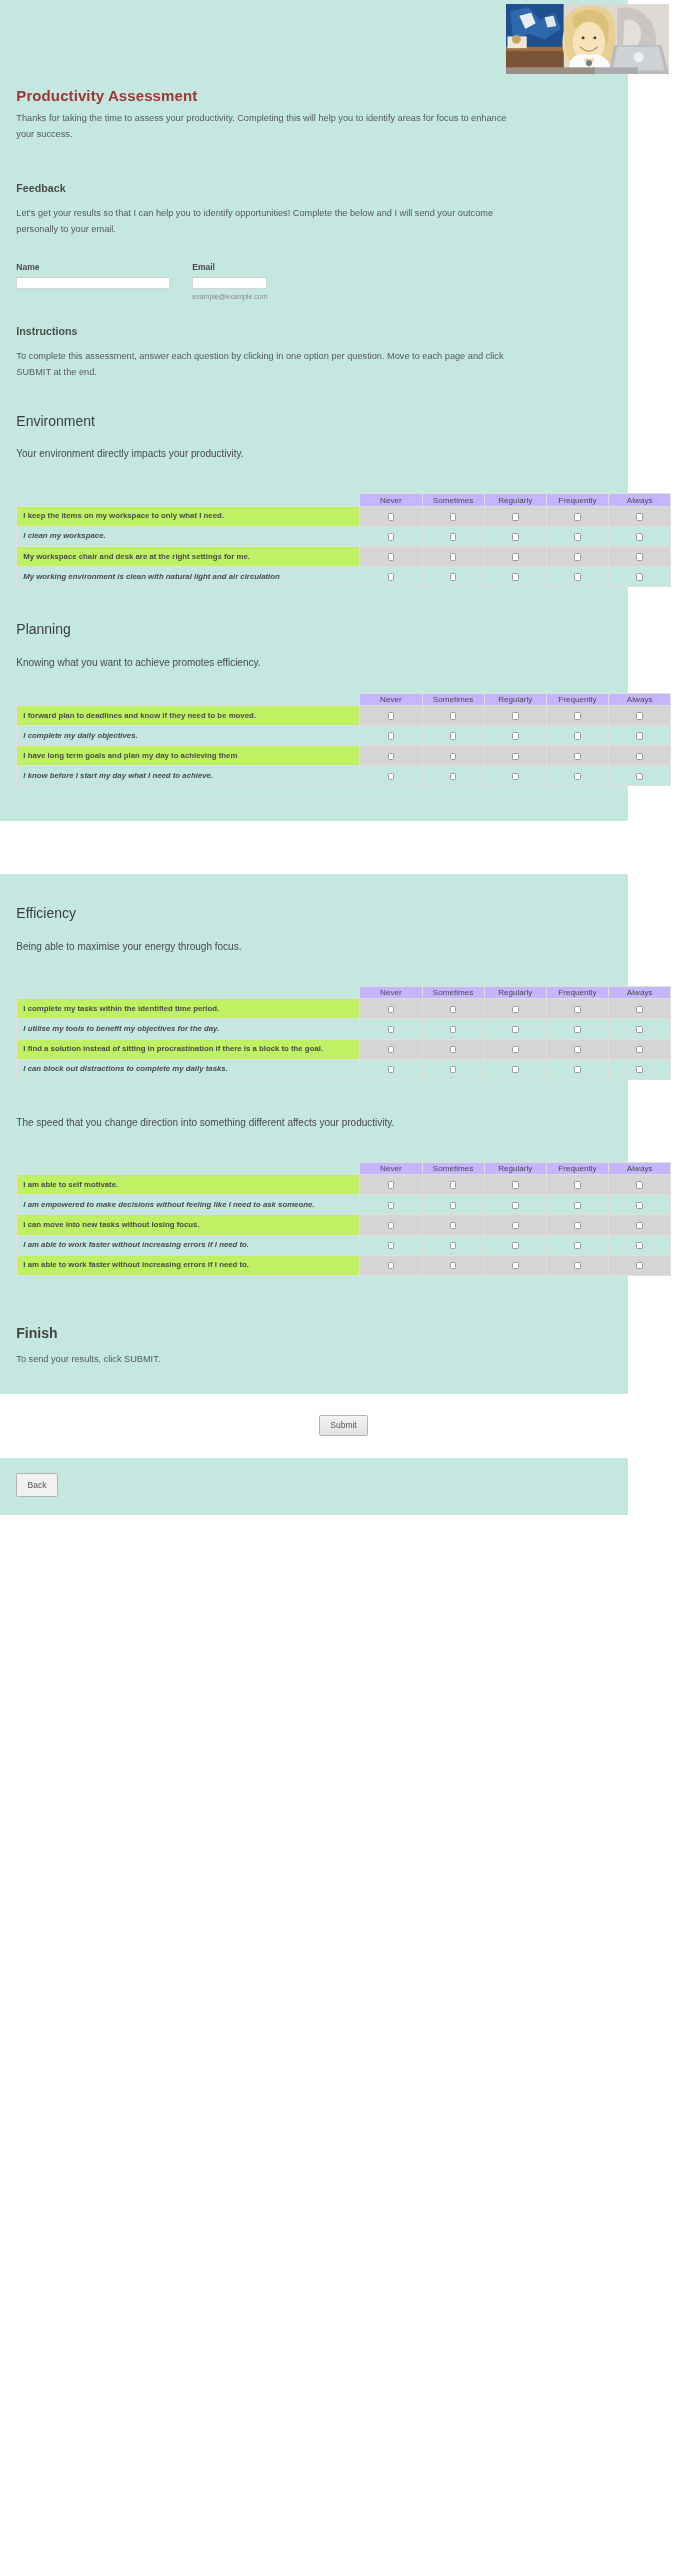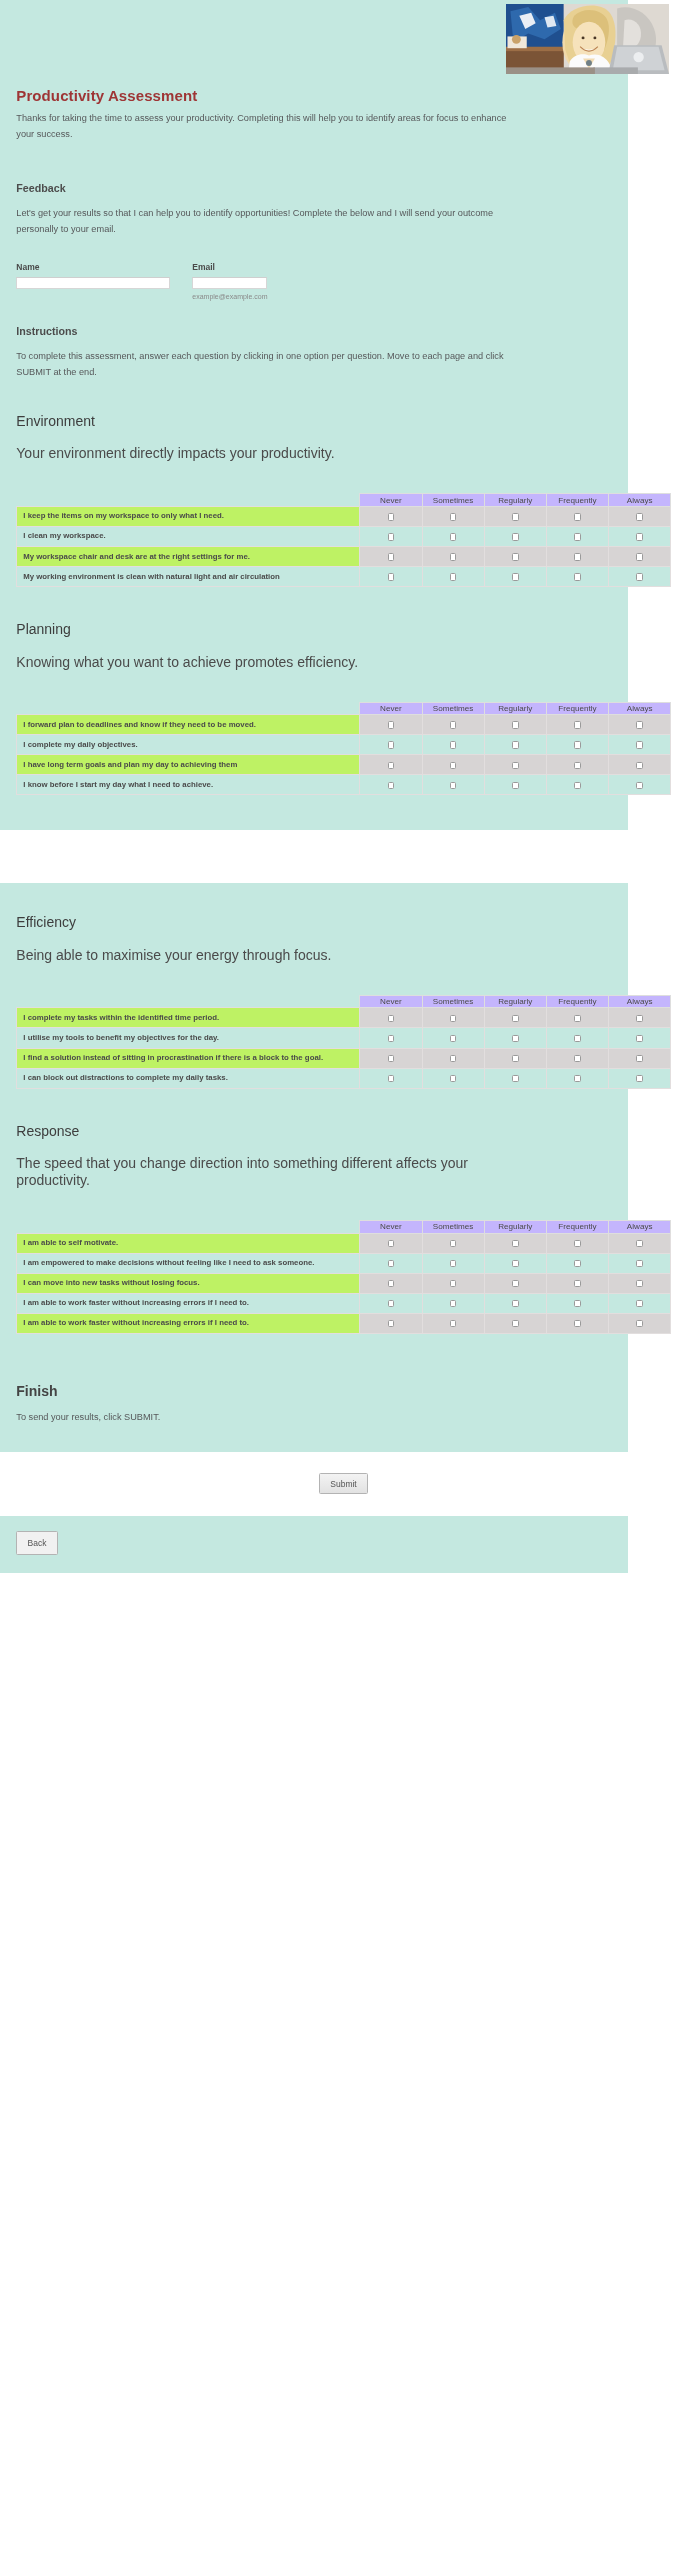--- a/index.html
+++ b/index.html
@@ -48,21 +48,21 @@
     color: #4c4c4c;
     margin: 0 0 12px 0;
   }
   h2.big-head {
     font-size: 14px;
     font-weight: normal;
     color: #3d3d3d;
     margin: 0 0 16.3px 0;
   }
   p.section-sub {
-    font-size: 14px;
+    font-size: 10px;
     line-height: 17px;
     color: #4a4a4a;
     margin: 0;
     max-width: 517px;
   }
   h2.finish-head {
     font-size: 14px;
     font-weight: bold;
     color: #444;
     margin: 0 0 13.3px 0;
@@ -136,21 +136,21 @@
   }
   table.matrix tbody td.cell {
     border: 0.7px solid #e2dede;
     text-align: center;
     vertical-align: middle;
     padding: 3px 0;
   }
   table.matrix tbody tr.odd td { background: #d7d4d4; }
   table.matrix tbody tr.even td { background: #c4e8e0; }
   table.matrix tbody tr.odd td.qtext { background: #bef264; }
-  table.matrix tbody tr.even td.qtext { background: #c4e8e0; }
+  table.matrix tbody tr.even td.qtext { background: #c4e8e0; font-style: italic; }
 
   .radio-box {
     display: inline-block;
     width: 6.7px;
     height: 7.4px;
     background: #ffffff;
     border: 0.7px solid #9a9a9a;
     border-radius: 1.5px;
     cursor: pointer;
     vertical-align: middle;
@@ -297,21 +297,21 @@
               <td class="cell"><span class="radio-box"></span></td>
               <td class="cell"><span class="radio-box"></span></td>
               <td class="cell"><span class="radio-box"></span></td>
               <td class="cell"><span class="radio-box"></span></td>
             </tr>
           </tbody>
         </table>
       </div>
       <div class="inner" style="padding-top: 34px;">
         <h2 class="big-head">Planning</h2>
-        <p class="section-sub" style="margin-bottom: 31px;">Knowing what you want to achieve promotes efficiency.</p>
+        <p class="section-sub" style="margin-bottom: 22px;">Knowing what you want to achieve promotes efficiency.</p>
         <table class="matrix">
           <colgroup>
             <col class="qcol">
             <col class="opt">
             <col class="opt">
             <col class="opt">
             <col class="opt">
             <col class="opt">
           </colgroup>
           <thead>
@@ -423,21 +423,20 @@
               <td class="cell"><span class="radio-box"></span></td>
               <td class="cell"><span class="radio-box"></span></td>
               <td class="cell"><span class="radio-box"></span></td>
               <td class="cell"><span class="radio-box"></span></td>
               <td class="cell"><span class="radio-box"></span></td>
             </tr>
           </tbody>
         </table>
       </div>
       <div class="inner" style="padding-top: 34px;">
-        <h2 class="big-head">Response</h2>
         <p class="section-sub" style="margin-bottom: 31px;">The speed that you change direction into something different affects your productivity.</p>
         <table class="matrix">
           <colgroup>
             <col class="qcol">
             <col class="opt">
             <col class="opt">
             <col class="opt">
             <col class="opt">
             <col class="opt">
           </colgroup>

